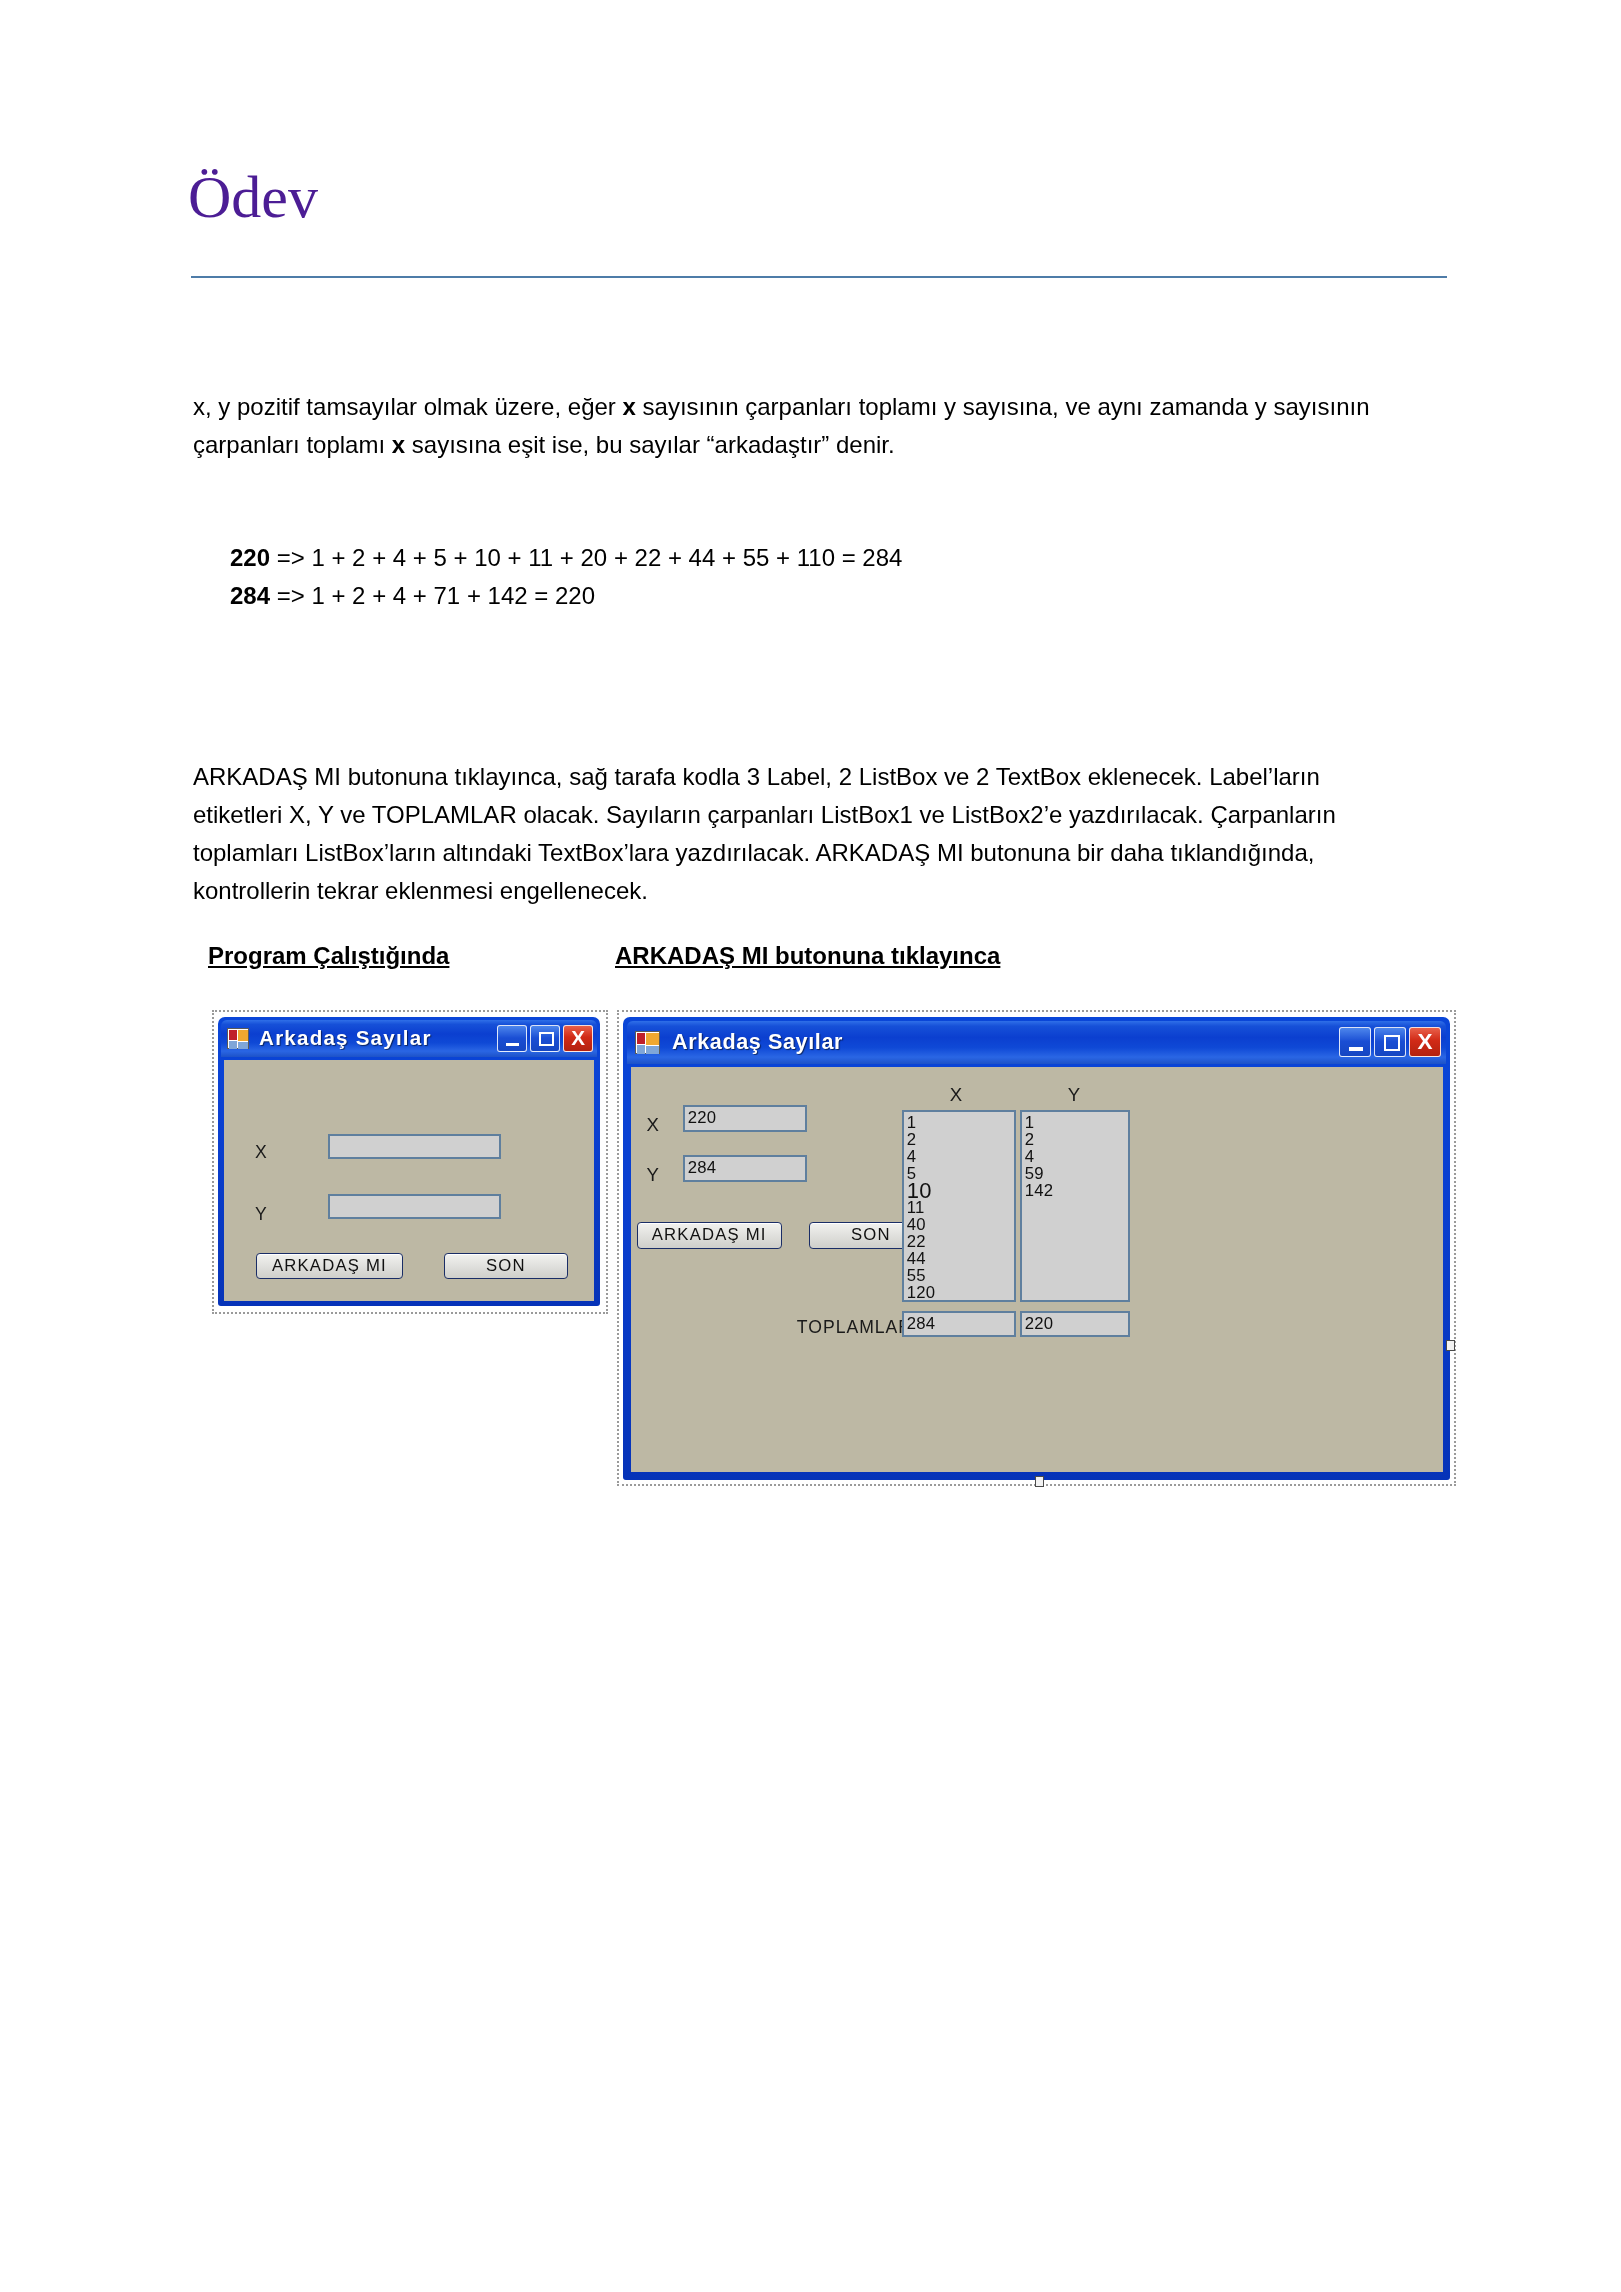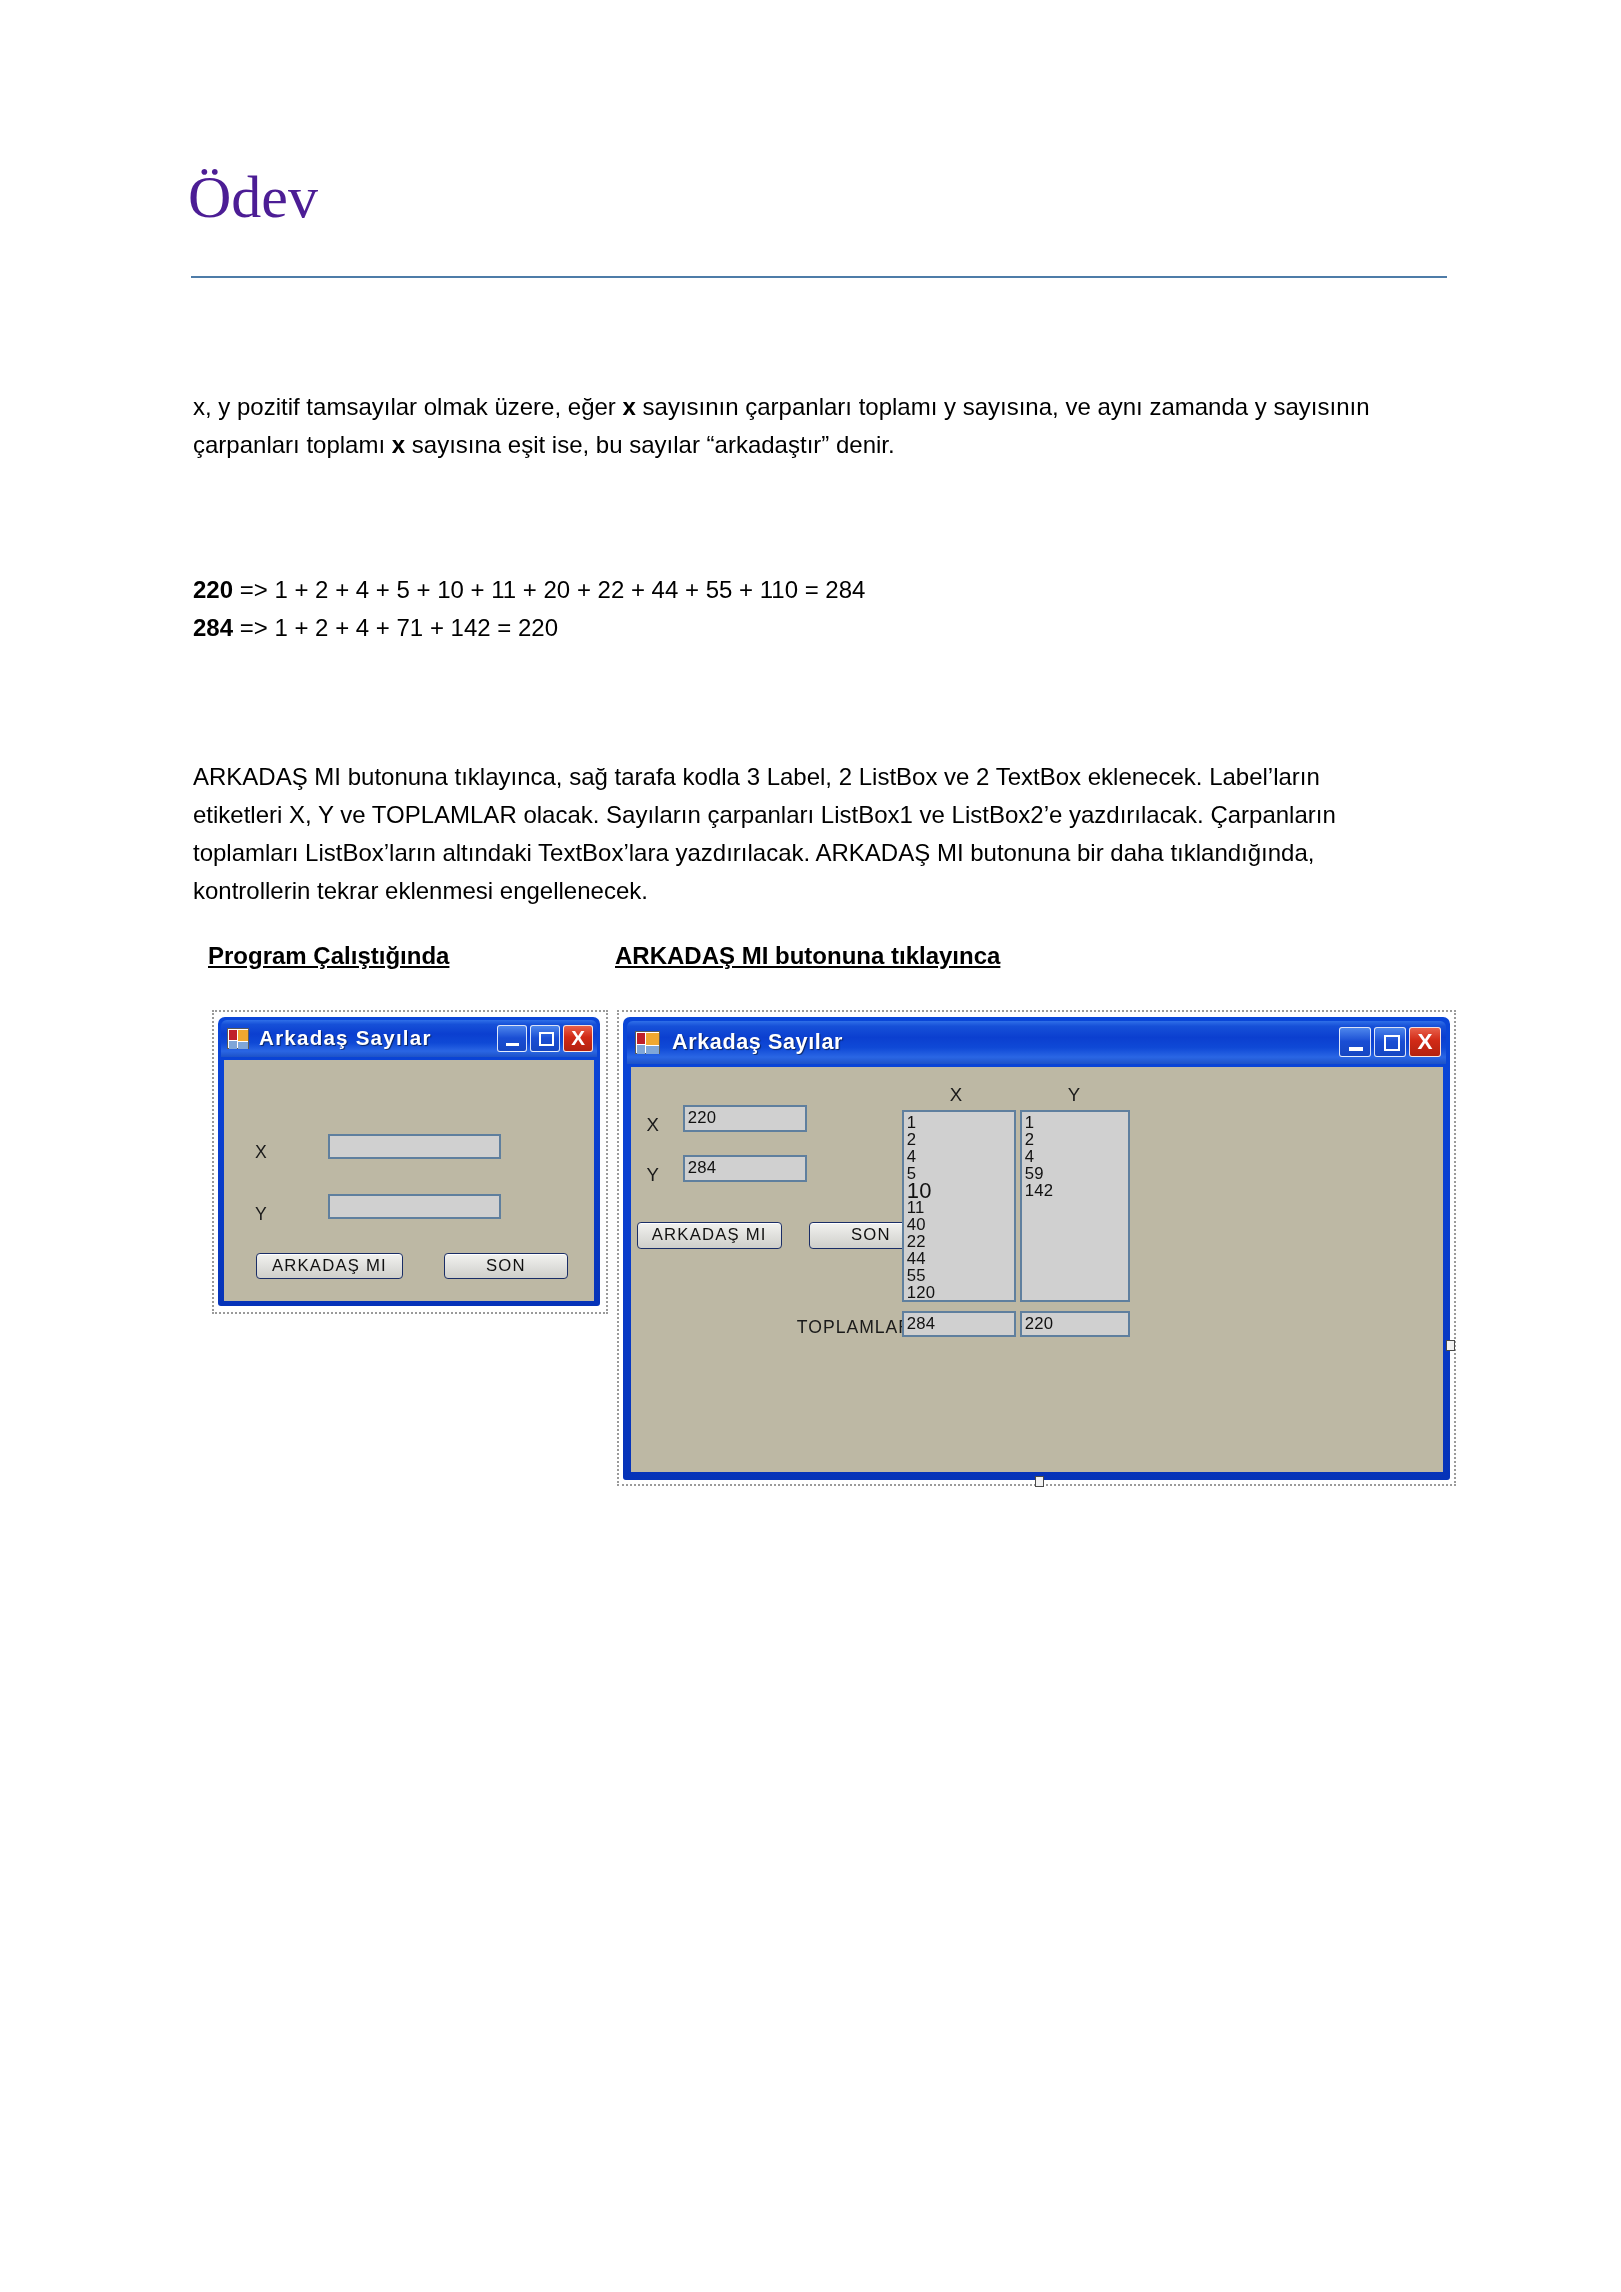--- a/index.html
+++ b/index.html
@@ -53,21 +53,21 @@
     font-family: "Liberation Sans", sans-serif;
     font-size: 24px;
     line-height: 38px;
     color: #000000;
     text-align: left;
   }
   .body-text b { font-weight: bold; }
 
   .para1 { top: 340px; margin-top: 48px; }
   .para2 { top: 443px; }
-  .nums  { top: 571px; line-height: 38px; }
+  .nums  { top: 539px; line-height: 38px; margin-left: 37px; }
   .para3 { top: 758px; width: 1220px; }
 
   .subhead {
     position: absolute;
     font-family: "Liberation Sans", sans-serif;
     font-size: 24px;
     line-height: 29px;
     font-weight: bold;
     color: #000000;
     text-decoration: underline;

